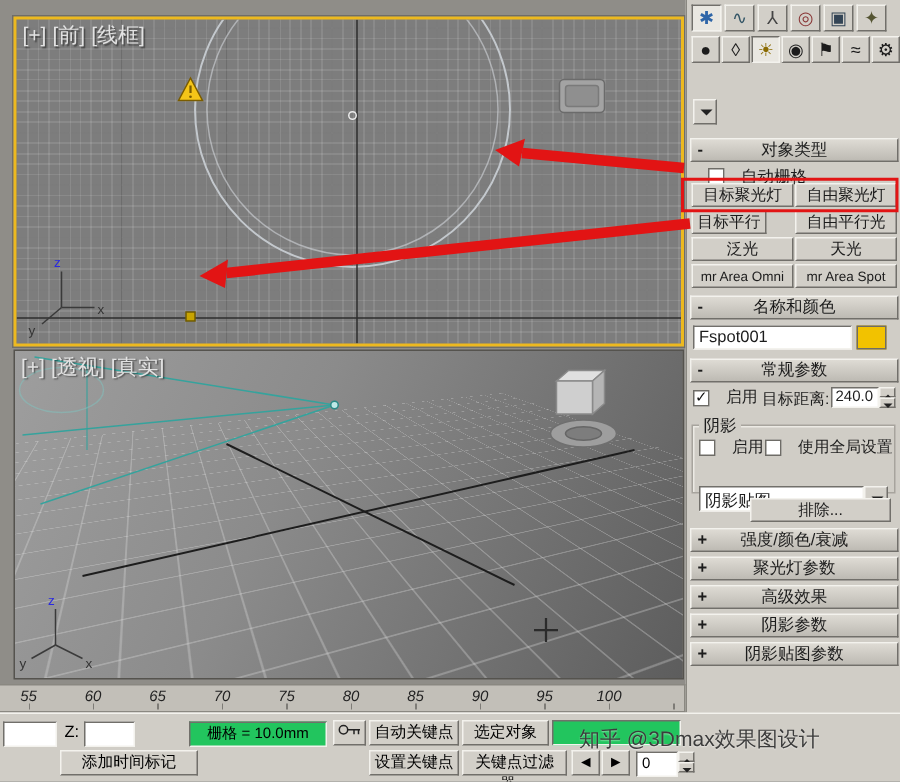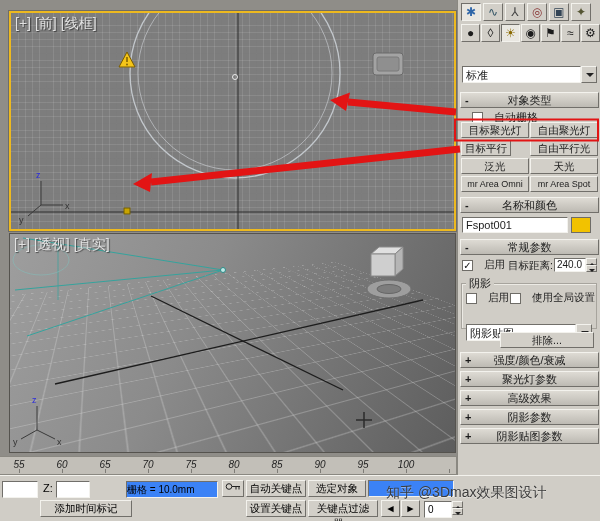--- a/index.html
+++ b/index.html
@@ -88,22 +88,22 @@
   .tk5{left:221px}.tk6{left:264px}.tk7{left:307px}.tk8{left:350px}.tk9{left:393px}
 
   
   .statusbar { position:absolute; left:0; top:475px; width:600px; height:46px; background:#d0cdc6;
     border-top:1px solid #f3f2ed; font-size:11px; }
   .sb { position:absolute; height:17px; line-height:15px; }
   .sb-btn { text-align:center; font-size:10.5px; background:#d2cfc8; border:1px solid;
     border-color:#f3f2ed #716f6a #716f6a #f3f2ed; }
   .sb-field { background:#fff; border:1px solid; border-color:#716f6a #f3f2ed #f3f2ed #716f6a;
     padding:0 3px; font-size:10px; }
-  .sb-sunk { background:#3b82f6; border:1px solid; border-color:#716f6a #f3f2ed #f3f2ed #716f6a;
-    font-size:10px; }
+  .sb-sunk { background:#22c55e; border:1px solid; border-color:#716f6a #f3f2ed #f3f2ed #716f6a;
+    text-align:center; font-size:10px; }
 
   
   .annotations { position:absolute; left:0; top:0; width:600px; height:521px; z-index:20;
     pointer-events:none; }
   .watermark { position:absolute; left:386px; top:484px; z-index:21; font-size:14px; color:#3c3c3c;
     text-shadow:0 1px 1px rgba(255,255,255,.5); pointer-events:none; }
 </style>
 </head>
 <body>
 
@@ -220,21 +220,20 @@
         </div>
       <div class="ic raised">
           <span>≈</span>
         </div>
       <div class="ic raised">
           <span>⚙</span>
         </div>
     </div>
 
     <div class="dd">
-      <div class="dd-val">标准</div>
       <div class="dd-btn raised"></div>
     </div>
 
     <div class="rollout" style="top:92px">
       <span class="ro-sign">-</span>
       <span>对象类型</span>
     </div>
     <div class="cb-line" style="top:110px;left:14px">
       <span class="cb"></span>
       <span>自动栅格</span>

